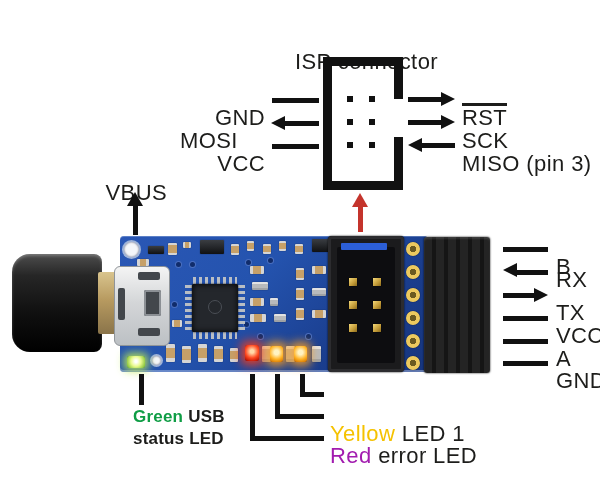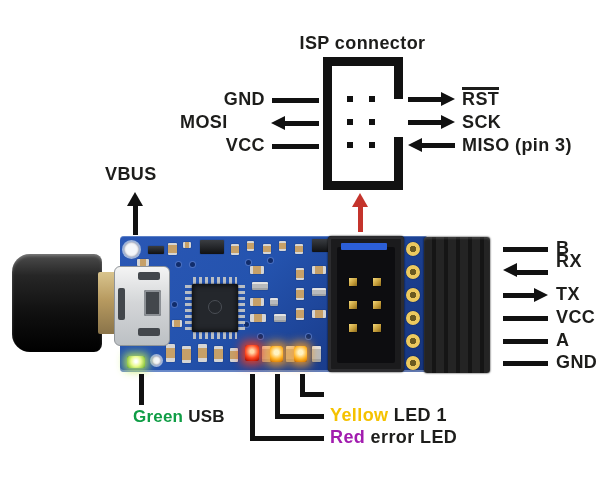--- a/index.html
+++ b/index.html
@@ -1,21 +1,21 @@
 <!DOCTYPE html>
 <html><head>
 <meta charset="utf-8">
 <style>
   html,body{margin:0;padding:0;background:#fff;}
   .canvas{
     position:relative;width:600px;height:480px;background:#ffffff;overflow:hidden;
     font-family:"Liberation Sans",sans-serif;color:#1d1d1b;
   }
   .abs{position:absolute;}
-  .lbl{position:absolute;font-weight:bold;font-size:18px;letter-spacing:.4px;white-space:nowrap;}
+  .lbl{position:absolute;font-weight:normal;font-size:22px;letter-spacing:.4px;white-space:nowrap;margin-top:16px;}
   .lbl-sm{position:absolute;font-weight:bold;font-size:17px;letter-spacing:.2px;white-space:nowrap;}
   .line-h{position:absolute;height:5px;background:#111;}
   .line-v{position:absolute;width:5px;background:#111;}
   .tri-l{position:absolute;width:0;height:0;border-top:7px solid transparent;border-bottom:7px solid transparent;border-right:14px solid #111;}
   .tri-r{position:absolute;width:0;height:0;border-top:7px solid transparent;border-bottom:7px solid transparent;border-left:14px solid #111;}
   .tri-u{position:absolute;width:0;height:0;border-left:8px solid transparent;border-right:8px solid transparent;border-bottom:14px solid #111;}
   .tri-u.red{border-bottom-color:#c4342c;}
   .overline{display:inline-block;border-top:3px solid #1d1d1b;line-height:1.05;}
   .c-green{color:#0f9d45;}
   .c-yellow{color:#f5c200;}
@@ -99,21 +99,21 @@
   <div class="tri-r" style="left:441px;top:115px;"></div>
   <div class="lbl" style="left:462px;top:112px;">SCK</div>
 
   <div class="tri-l" style="left:408px;top:138px;"></div>
   <div class="line-h" style="left:421px;top:143px;width:34px;"></div>
   <div class="lbl" style="left:462px;top:135px;">MISO (pin 3)</div>
 
   <div class="tri-u red" style="left:352px;top:193px;"></div>
   <div class="line-v" style="left:358px;top:205px;height:27px;background:#c4342c;"></div>
 
-  <div class="lbl" style="left:105px;top:164px;width:62px;text-align:left;">VBUS</div>
+  <div class="lbl" style="left:105px;top:164px;width:62px;text-align:right;">VBUS</div>
   <div class="tri-u" style="left:127px;top:192px;"></div>
   <div class="line-v" style="left:133px;top:205px;height:30px;"></div>
 
   <div class="plug"></div>
   <div class="plug-tip"></div>
 
   <div class="pcb"></div>
   <div class="hole" style="left:124px;top:242px;width:15px;height:15px;"></div>
   <div class="hole" style="left:152px;top:356px;width:9px;height:9px;"></div>
 
@@ -220,20 +220,21 @@
   <div class="line-h" style="left:503px;top:361px;width:45px;"></div>
   <div class="lbl" style="left:556px;top:352px;">GND</div>
 
   <div class="lbl-sm" style="left:4px;top:360px;width:112px;text-align:center;line-height:21px;">
     <br>
   </div>
 
   <div class="line-v" style="left:139px;top:374px;height:31px;"></div>
   <div class="lbl-sm" style="left:133px;top:406px;line-height:22px;">
     <span class="c-green">Green</span><span class="rest">USB</span><br>
+    <span>status LED</span>
   </div>
 
   <div class="line-v" style="left:300px;top:374px;height:23px;"></div>
   <div class="line-h" style="left:300px;top:392px;width:24px;"></div>
   <div class="line-v" style="left:275px;top:374px;height:45px;"></div>
   <div class="line-h" style="left:275px;top:414px;width:49px;"></div>
   <div class="line-v" style="left:250px;top:374px;height:67px;"></div>
   <div class="line-h" style="left:250px;top:436px;width:74px;"></div>
 
   <div class="lbl" style="left:330px;top:405px;">

